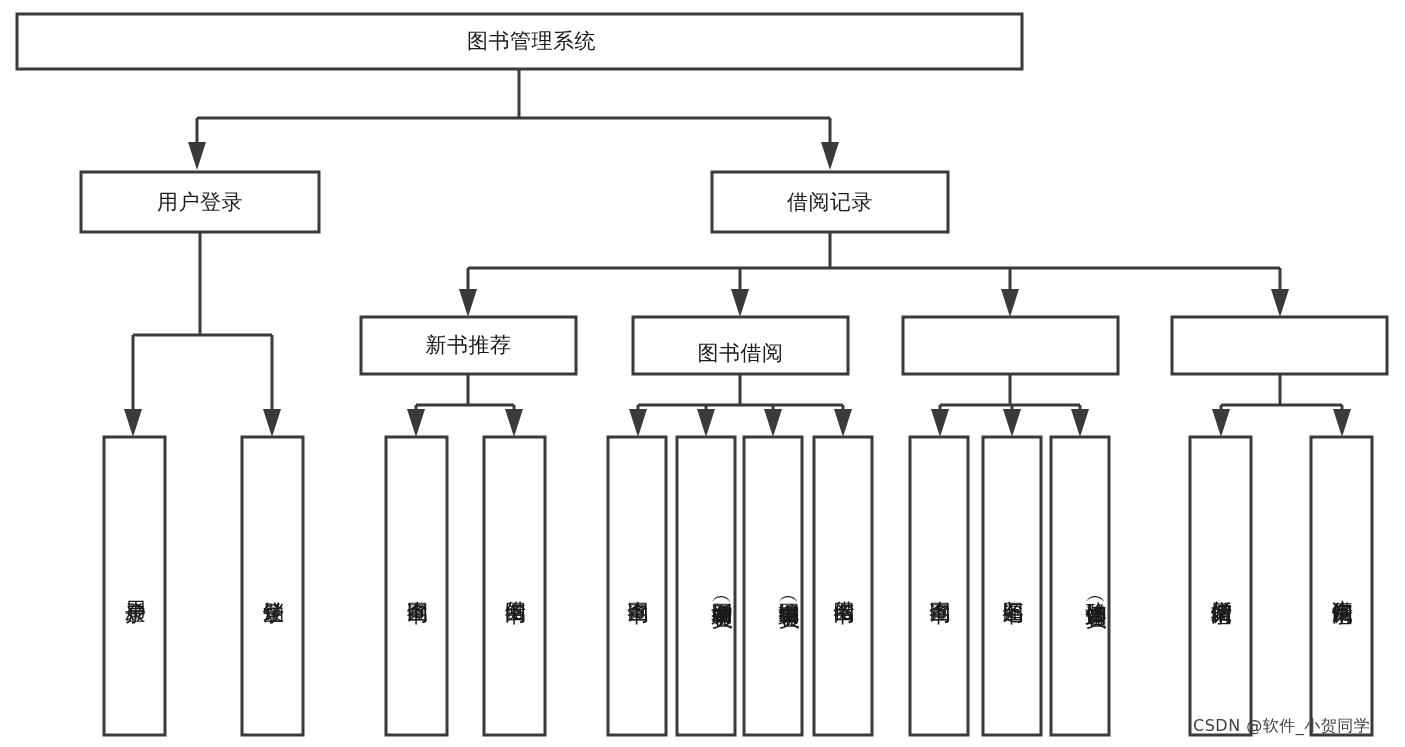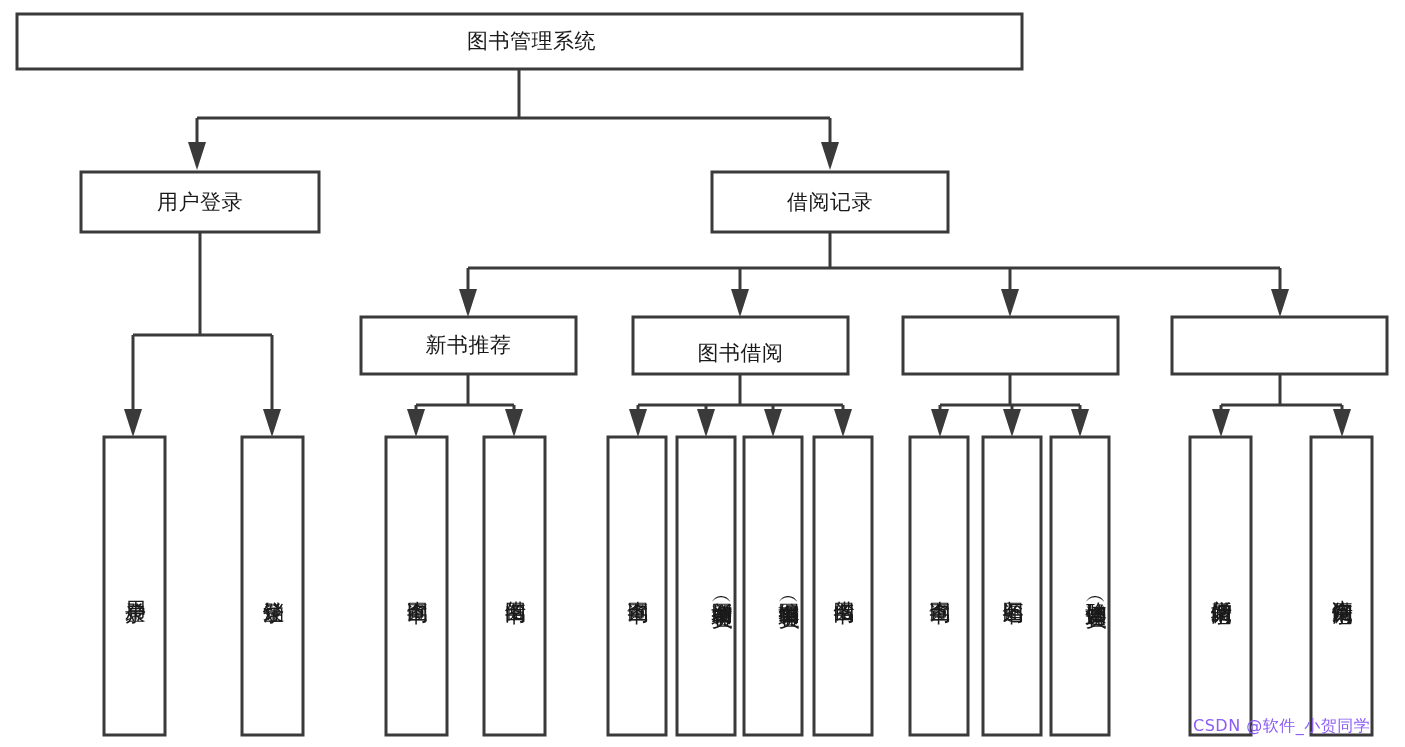--- a/index.html
+++ b/index.html
@@ -58,21 +58,21 @@
     font-size: 21px;
     line-height: 1.33;
     letter-spacing: 1px;
     writing-mode: vertical-rl;
     text-orientation: upright;
     pointer-events: none;
     text-align: center;
   }
   .watermark {
     position: absolute;
-    color: #8b5cf6;
+    color: #404040;
     font-size: 16px;
     letter-spacing: 0.5px;
     white-space: nowrap;
     pointer-events: none;
   }
 </style>
 </head>
 <body>
 
 <div id="canvas">

